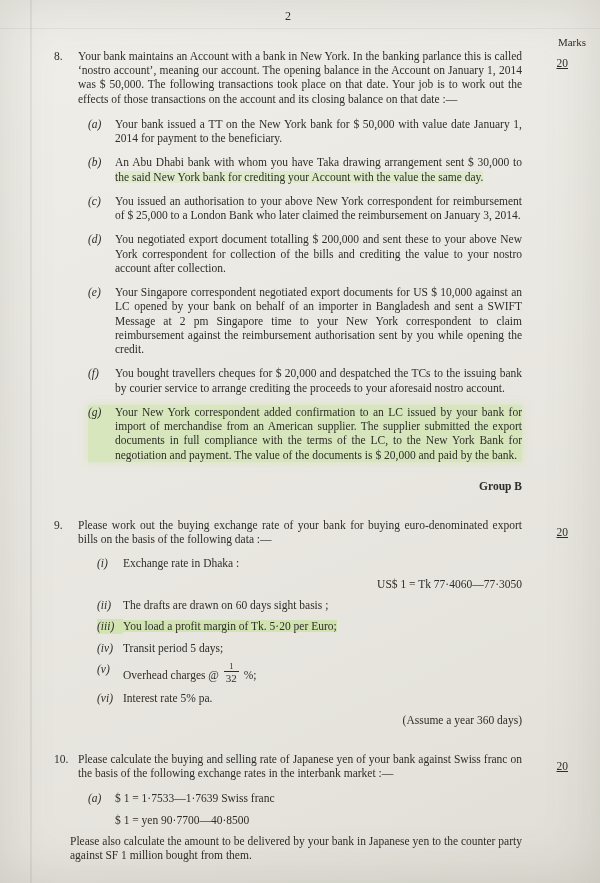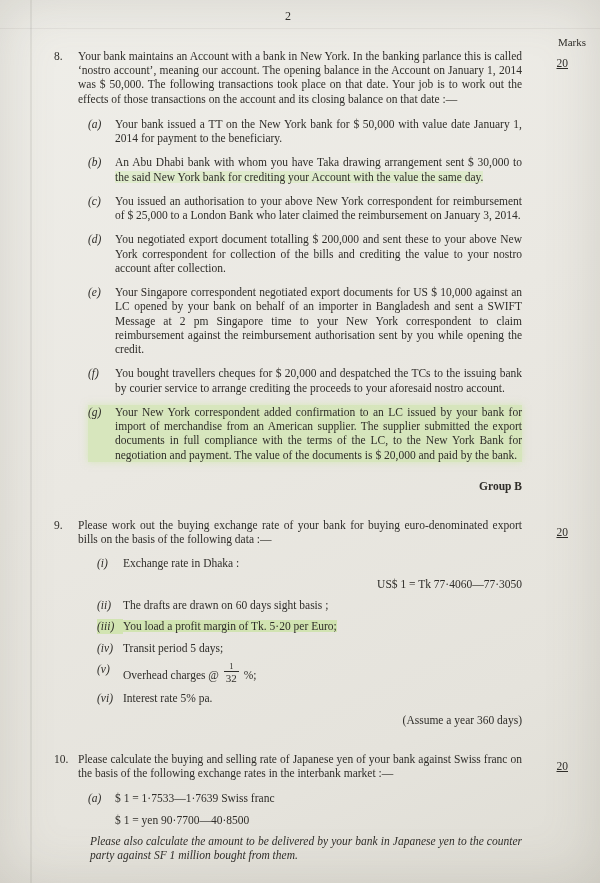--- a/index.html
+++ b/index.html
@@ -40,21 +40,21 @@
   .list { margin-top:9px; margin-left:43px; }
   .list .s-label { flex:0 0 26px; }
   .rate-line { margin-left:26px; margin-bottom:7px;text-align:right; }
   .hl { background:rgba(191,225,140,0.55); }
   .hl-soft { background:rgba(205,235,169,0.42); }
   .hl-block { background:rgba(196,228,151,0.50); box-shadow:0 0 7px rgba(196,228,151,0.55); }
   .group-heading { text-align:right; font-weight:bold; margin:17px 0 0 0; }
   .frac { display:inline-block; vertical-align:-4px; text-align:center; line-height:1; margin:0 2px; }
   .frac-num { display:block; font-size:8.5px; padding:0 2px 1px 2px; border-bottom:1px solid #2f2d29; }
   .frac-den { display:block; font-size:11px; padding:1px 2px 0 2px; }
-  .outro { margin-left:36px; margin-top:3px; text-align:justify;font-style:italic; }
+  .outro { margin-left:16px; margin-top:3px; text-align:justify; }
   .txt { }
 </style>
 </head>
 <body>
 
 <div class="paper">
   <div class="content">
 
     <div class="page-number">2</div>
     <div class="marks-label">Marks</div>

